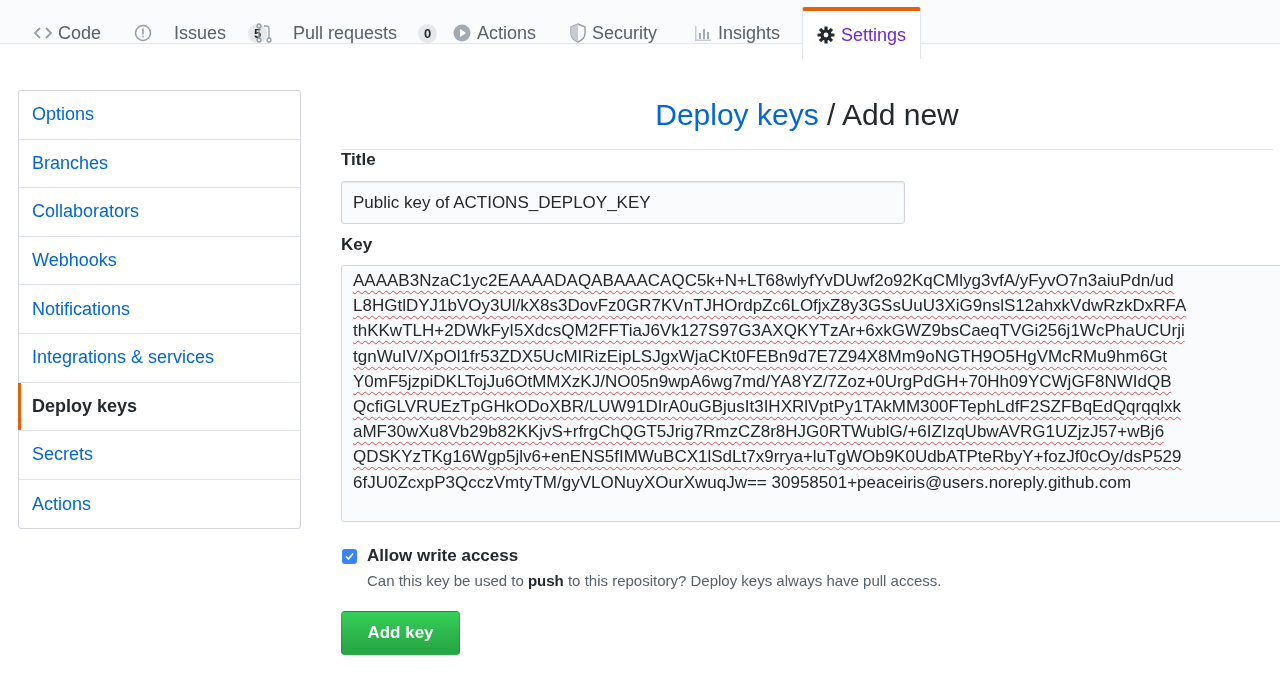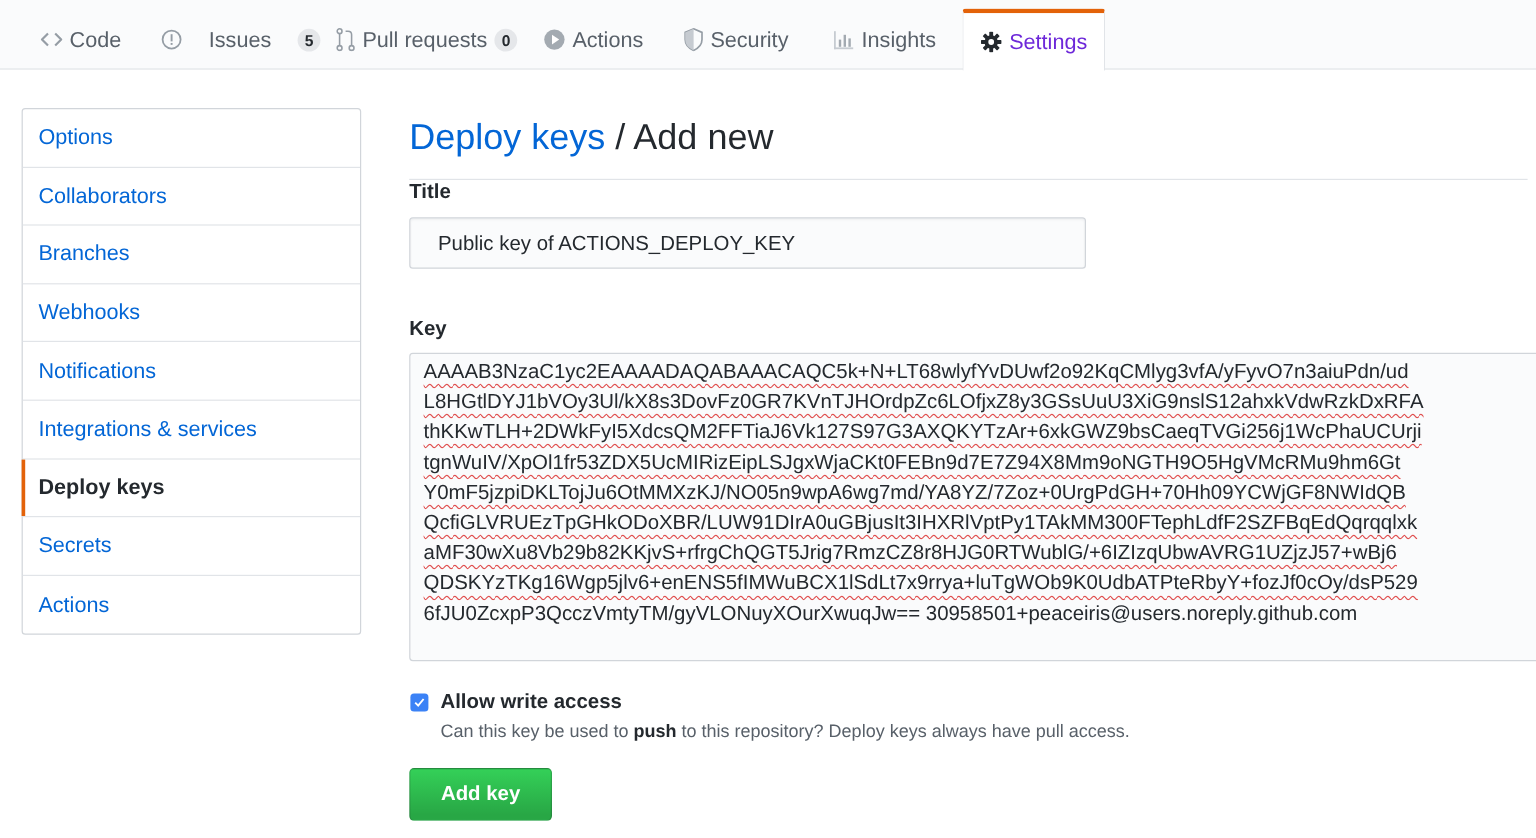--- a/index.html
+++ b/index.html
@@ -1,40 +1,40 @@
 <!DOCTYPE html>
 <html><head>
   <meta charset="utf-8">
   <style>
     * { box-sizing: border-box; margin: 0; padding: 0; }
     html, body { width: 1280px; height: 698px; overflow: hidden; background: #ffffff; font-family: "Liberation Sans", sans-serif; color: #24292e; }
 
     
-    .tabbar { position: absolute; left: 0; top: 0; width: 1280px; height: 58px; background: #fafbfc; border-bottom: 1px solid #e1e4e8; }
+    .tabbar { position: absolute; left: 0; top: 0; width: 1280px; height: 44px; background: #fafbfc; border-bottom: 1px solid #e1e4e8; }
     .tab { position: absolute; top: 8px; height: 50px; display: flex; align-items: center; font-size: 18px; color: #586069; cursor: pointer; white-space: nowrap; }
     .tab .icon { display: inline-flex; align-items: center; justify-content: center; margin-right: 6px; color: #959da5; }
     .tab .counter { display: inline-block; margin-left: 6px; background: #e5e7ea; color: #24292e; font-size: 13px; font-weight: bold; border-radius: 10px; padding: 2px 6px; line-height: 15px; }
     .tab.selected { top: 7px; height: 52px; background: #ffffff; color: #6d28d9; border: 1px solid #e1e4e8; border-top: 4px solid #e36209; border-bottom: none; border-radius: 3px 3px 0 0; padding: 0 14px; }
     .tab.selected .icon { color: #24292e; }
 
     
     .sidebar { position: absolute; left: 18px; top: 90px; width: 283px; border: 1px solid #d1d5da; border-radius: 3px; background: #fff; }
     .side-item { position: relative; height: 48.6px; display: flex; align-items: center; padding-left: 13px; font-size: 18px; color: #0366d6; border-bottom: 1px solid #e1e4e8; cursor: pointer; }
     .side-item:last-child { border-bottom: none; }
     .side-item.selected { color: #24292e; font-weight: bold; }
     .side-item.selected::before { content: ""; position: absolute; left: -1px; top: 0; bottom: 0; width: 3px; background: #e36209; }
 
     
     .main { position: absolute; left: 341px; top: 90px; width: 932px; }
-    .page-title { font-size: 30px; font-weight: normal; height: 60px; padding-top: 8px; border-bottom: 1px solid #e1e4e8; }
+    .page-title { font-size: 30px; font-weight: normal; height: 60px; padding-top: 8px; border-bottom: 1px solid #e1e4e8; text-align: center; }
     .page-title a { color: #0366d6; text-decoration: none; }
     .page-title .sep { color: #24292e; }
     .label { font-size: 17px; font-weight: bold; }
-    .title-input { margin-top: 11px; width: 564px; height: 43px; border: 1px solid #d1d5da; border-radius: 3px; background: #fafbfc; font-family: "Liberation Sans", sans-serif; font-size: 17px; color: #24292e; padding: 0 23px; box-shadow: inset 0 1px 2px rgba(27,31,35,0.075); }
-    .key-label { margin-top: 40px; }
+    .title-input { margin-top: 11px; width: 564px; height: 43px; border: 1px solid #d1d5da; border-radius: 3px; background: #fafbfc; font-family: "Liberation Sans", sans-serif; font-size: 17px; color: #24292e; padding: 0 11px; box-shadow: inset 0 1px 2px rgba(27,31,35,0.075); }
+    .key-label { margin-top: 11px; }
     .key-wrap { position: relative; margin-top: 10px; width: 968px; height: 257px; border: 1px solid #d1d5da; border-radius: 3px; background: #fafbfc; }
     .key-text { position: absolute; left: 11px; top: 2px; width: 890px; font-size: 17px; line-height: 25.2px; color: #24292e; word-break: break-all; }
     .key-line { display: block; white-space: nowrap; text-decoration: underline wavy #e05050; text-decoration-thickness: 1px; text-underline-offset: 4px; }
     .scroll-track { position: absolute; right: 0; top: 0; width: 18px; height: 235px; background: #fafafa; border-left: 1px solid #eee; }
     .scroll-thumb { position: absolute; left: 4px; top: 30px; width: 10px; height: 192px; background: #c1c1c1; border-radius: 5px; }
     .resize { position: absolute; right: 2px; bottom: 2px; width: 12px; height: 12px; }
 
     .check-row { margin-top: 24px; display: flex; align-items: center; }
     .checkbox { width: 15px; height: 15px; border-radius: 3px; background: #3b82f6; display: inline-flex; align-items: center; justify-content: center; margin-left: 1px; cursor: pointer; }
     .check-label { font-size: 17px; font-weight: bold; margin-left: 10px; }
@@ -58,21 +58,21 @@
     <span class="icon">
       <svg width="18" height="18" viewBox="0 0 18 18">
           <circle cx="9" cy="9" r="7.5" stroke="#959da5" stroke-width="1.5" fill="none"></circle>
           <rect x="8.2" y="4.5" width="1.6" height="6" fill="#959da5"></rect>
           <rect x="8.2" y="11.8" width="1.6" height="1.6" fill="#959da5"></rect>
         </svg>
     </span>
     <span>Issues</span>
     <span class="counter">5</span>
   </div>
-  <div class="tab" style="left:280px;">
+  <div class="tab" style="left:256px;gap:15px;">
     <span class="icon">
       <svg width="16" height="20" viewBox="0 0 16 20">
           <circle cx="3" cy="3" r="2" stroke="#959da5" stroke-width="1.3" fill="none"></circle>
           <circle cx="3" cy="17" r="2" stroke="#959da5" stroke-width="1.3" fill="none"></circle>
           <circle cx="13" cy="17" r="2" stroke="#959da5" stroke-width="1.3" fill="none"></circle>
           <path d="M3 5 V15 M13 15 V6 Q13 3 10 3 H8" stroke="#959da5" stroke-width="1.3" fill="none"></path>
         </svg>
     </span>
     <span>Pull requests</span>
     <span class="counter">0</span>
@@ -126,24 +126,24 @@
     </span>
     <span>Settings</span>
   </div>
 </div>
 
 <nav class="sidebar">
   <div class="side-item">
       <span>Options</span>
     </div>
   <div class="side-item">
+      <span>Branches</span>
+    </div>
+  <div class="side-item">
       <span>Collaborators</span>
-    </div>
-  <div class="side-item">
-      <span>Branches</span>
     </div>
   <div class="side-item">
       <span>Webhooks</span>
     </div>
   <div class="side-item">
       <span>Notifications</span>
     </div>
   <div class="side-item">
       <span>Integrations &amp; services</span>
     </div>

